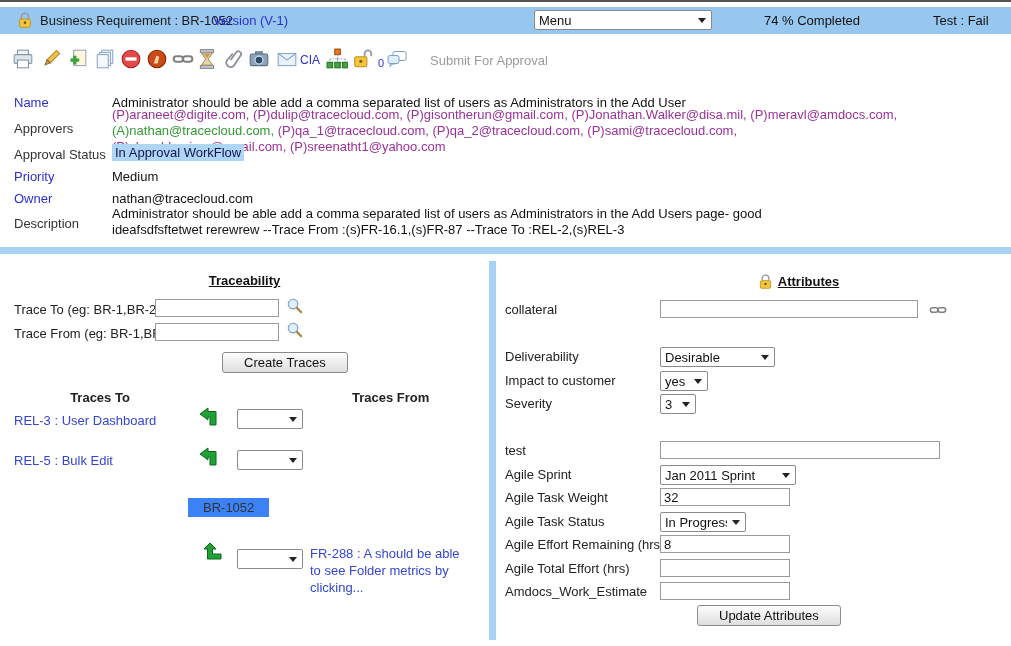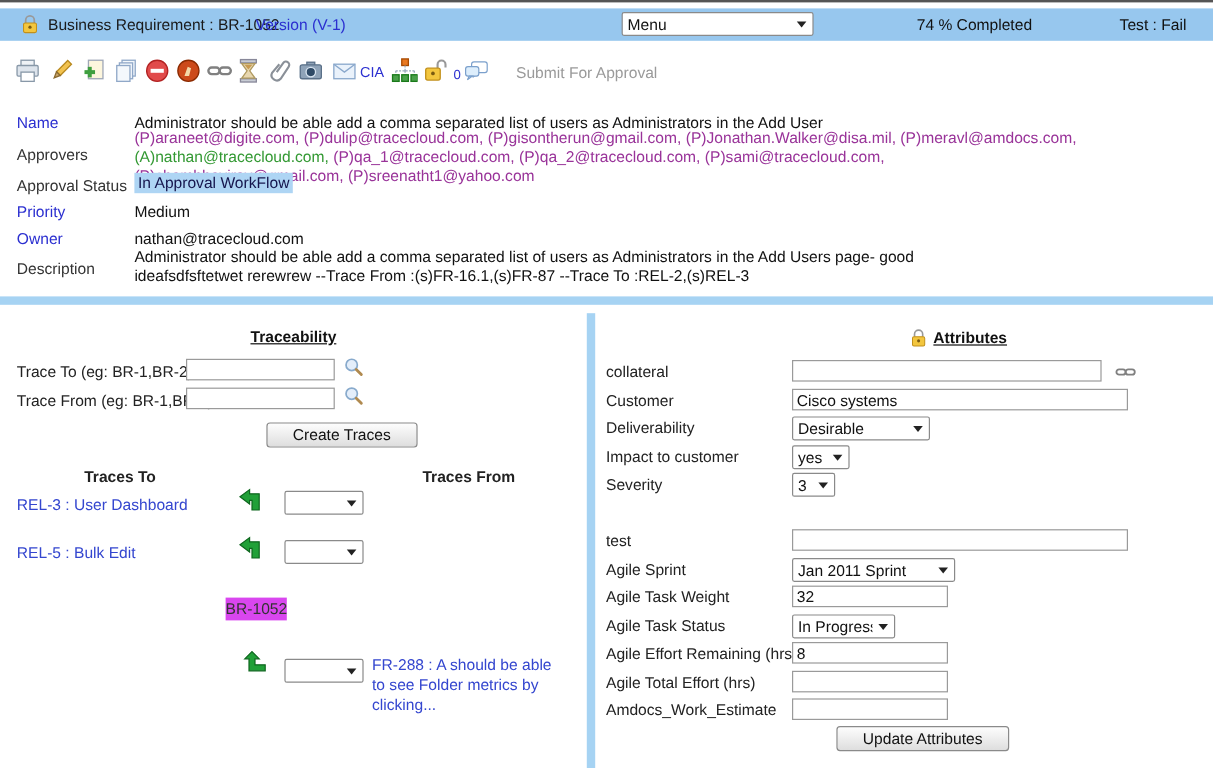--- a/index.html
+++ b/index.html
@@ -14,21 +14,21 @@
   html,body{margin:0;padding:0;background:#fff;}
   body{font-family:"Liberation Sans","DejaVu Sans",sans-serif;font-size:13px;color:#222;}
   .page{position:relative;width:1011px;height:646px;background:#fff;overflow:hidden;}
   .topline{position:absolute;top:0;left:0;width:1011px;height:2px;background:#555;}
   
   .header{position:absolute;top:7px;left:0;width:1011px;height:27px;background:var(--hdr);}
   .header .icon{position:absolute;left:16px;top:4px;width:18px;height:18px;}
   .h-title{position:absolute;left:40px;top:6px;color:#1a1a1a;}
   .h-version{position:absolute;left:213px;top:6px;color:var(--link);text-decoration:none;cursor:pointer;}
   .h-menu{position:absolute;left:518px;top:3px;}
-  .h-menu select{width:160px;}
+  .h-menu select{width:178px;margin-left:16px;}
   .h-completed{position:absolute;left:752px;top:6px;width:120px;text-align:center;color:#111;}
   .h-test{position:absolute;left:933px;top:6px;color:#111;}
   
   .selwrap{position:relative;display:inline-block;}
   .selwrap::after{content:'';position:absolute;right:6px;top:50%;margin-top:-2px;
     border:4px solid transparent;border-top:5px solid #222;pointer-events:none;}
   select{appearance:none;-webkit-appearance:none;-moz-appearance:none;
     border:1px solid #8a8a8a;background:#fff;border-radius:2px;
     font:13px "Liberation Sans","DejaVu Sans",sans-serif;height:20px;padding:0 18px 0 4px;color:#111;}
   input[type=text]{border:1px solid #9a9a9a;height:18px;font:13px "Liberation Sans","DejaVu Sans",sans-serif;padding:0 3px;color:#111;}
@@ -60,21 +60,21 @@
   .ptitle .icon{display:inline-block;width:17px;height:17px;vertical-align:-4px;margin-right:4px;}
   .trlbl{position:absolute;left:14px;color:#222;}
   .trinp{position:absolute;left:155px;width:124px;}
   .mag{position:absolute;width:17px;height:17px;cursor:pointer;}
   .colhdr{position:absolute;font-weight:bold;color:#222;}
   .tlink{position:absolute;color:#3446cf;text-decoration:none;cursor:pointer;}
   .garrow{position:absolute;width:22px;height:22px;}
   .garrow svg{width:22px;height:22px;display:block;}
   .trsel{position:absolute;}
   .trsel select{width:66px;}
-  .chip{position:absolute;left:188px;top:237px;background:#d946ef;padding:2px 0;color:#333;}
+  .chip{position:absolute;left:188px;top:237px;background:#3b82f6;padding:2px 15px;color:#333;}
   .frlink{position:absolute;left:310px;top:284px;width:160px;line-height:17px;color:#3446cf;cursor:pointer;}
   
   .arow{position:absolute;left:0;width:514px;height:22px;}
   .albl{position:absolute;left:8px;top:2px;color:#222;}
   .actl{position:absolute;left:163px;top:0;}
   .aicon{position:absolute;left:432px;top:1px;width:18px;height:18px;cursor:pointer;}
   .updbtn{position:absolute;left:200px;top:344px;}
   .crtbtn{position:absolute;left:222px;top:91px;}
 </style>
 </head>
@@ -296,24 +296,20 @@
       <span class="albl">collateral</span>
       <input type="text" class="actl" style="width: 258px;" value="">
       <span class="aicon">
         <svg viewBox="0 0 20 20">
             <rect x="1.5" y="7.5" width="8.5" height="5" rx="2.5" fill="none" stroke="#808080" stroke-width="1.7"></rect>
             <rect x="10" y="7.5" width="8.5" height="5" rx="2.5" fill="none" stroke="#808080" stroke-width="1.7"></rect>
           </svg>
       </span>
     </div>
 
-    <div class="arow" style="top:63px">
-      <span class="albl">Customer</span>
-      <input type="text" class="actl" style="width: 280px;" value="Cisco systems">
-    </div>
 
     <div class="arow" style="top:86px">
       <span class="albl">Deliverability</span>
       <span class="selwrap actl"><select style="width:115px"><option>Desirable</option></select></span>
     </div>
 
     <div class="arow" style="top:110px">
       <span class="albl">Impact to customer</span>
       <span class="selwrap actl"><select style="width:48px"><option>yes</option></select></span>
     </div>

